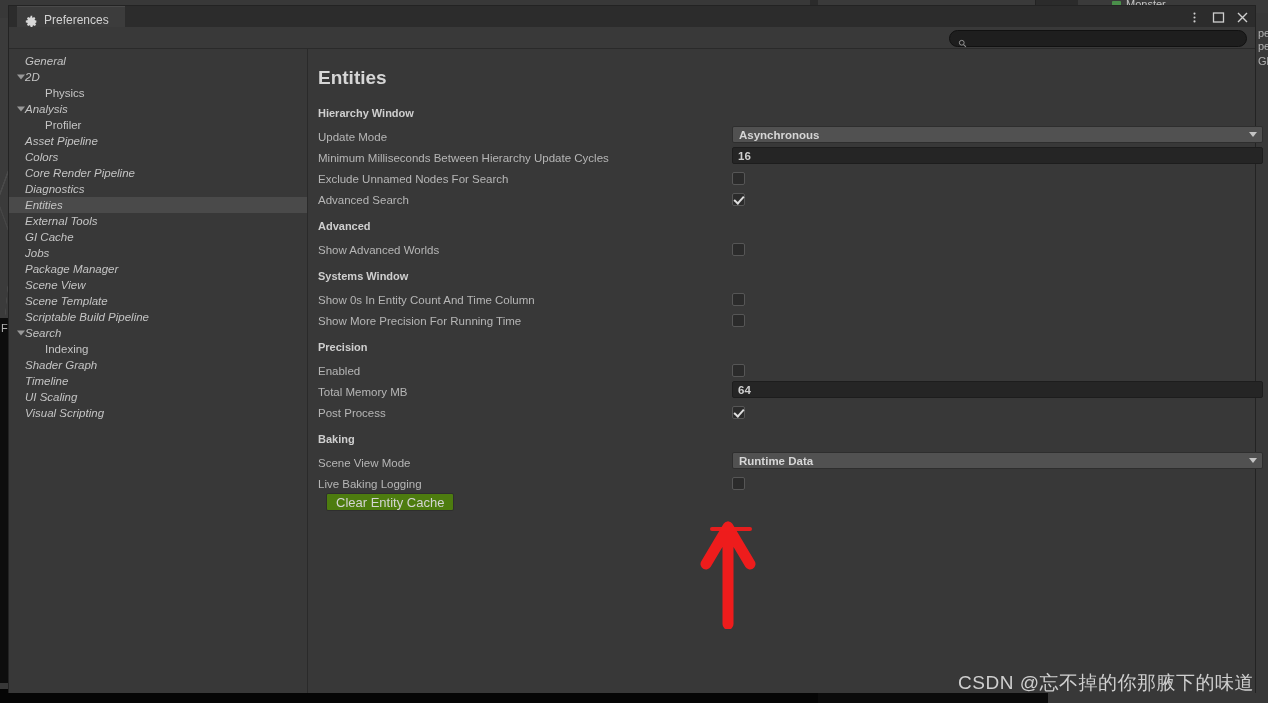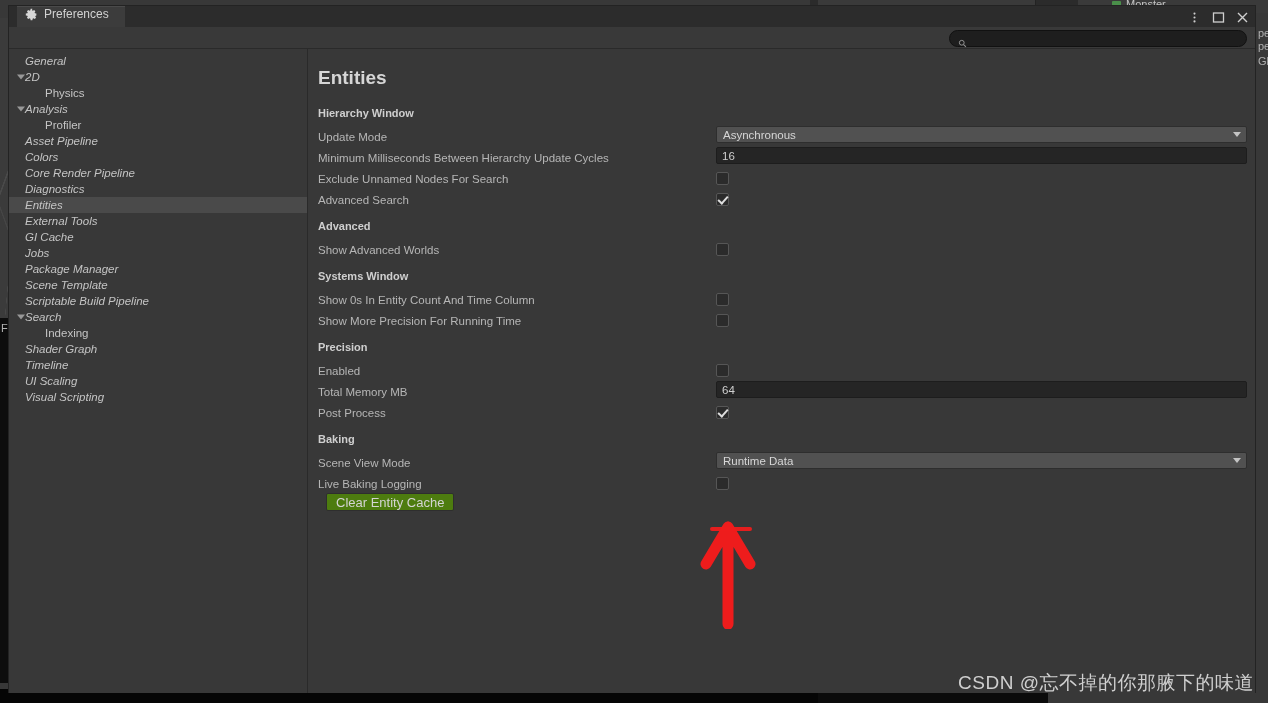--- a/index.html
+++ b/index.html
@@ -73,21 +73,21 @@
     border: 1px solid #232323;
   }
 
   
   .titlebar {
     position: relative; height: 21px; background: #2c2c2c;
   }
   .tab {
     position: absolute; left: 8px; top: 0;
     height: 21px; padding: 0 16px 0 8px;
-    display: flex; align-items: flex-start; gap: 6px;
+    display: flex; align-items: flex-end; gap: 6px;
     background: #3c3c3c;
     border-top: 1px solid #4a4a4a;
   }
   .tab-label { font-size: 12px; color: #d2d2d2; white-space: nowrap; }
   .gear-icon { width: 13px; height: 13px; display: block; }
   .win-controls {
     position: absolute; right: 6px; top: 0; height: 21px;
     display: flex; align-items: center; gap: 11px;
   }
   .wc { width: 13px; height: 13px; cursor: default; }
@@ -153,21 +153,21 @@
     margin-top: 14px; margin-bottom: 3px;
   }
   .group-header.first { margin-top: 0; }
   .row {
     position: relative; height: 21px;
     display: flex; align-items: flex-end;
   }
   .row-label {
     font-size: 11.5px; color: #b6b6b6; white-space: nowrap;
   }
-  .ctrl { position: absolute; left: 398px; display: flex; align-items: center; }
+  .ctrl { position: absolute; left: 414px; display: flex; align-items: center; font-weight: bold; }
 
   .popup {
     width: 531px; height: 17px;
     background: #515151;
     border: 1px solid #2e2e2e; border-radius: 2px;
     display: flex; align-items: center; justify-content: space-between;
     padding: 0 5px 0 6px;
     font-size: 11.5px; color: #d6d6d6;
   }
   .popup-arrow {
@@ -324,20 +324,23 @@
           <div class="nav-item lvl1">
             <span>GI Cache</span>
           </div>
           <div class="nav-item lvl1">
             <span>Jobs</span>
           </div>
           <div class="nav-item lvl1">
             <span>Package Manager</span>
           </div>
           <div class="nav-item lvl1">
+            <span>Scene View</span>
+          </div>
+          <div class="nav-item lvl1">
             <span>Scene Template</span>
           </div>
           <div class="nav-item lvl1">
             <span>Scriptable Build Pipeline</span>
           </div>
           <div class="nav-item lvl1">
             <span class="tri"></span>
             <span>Search</span>
           </div>
           <div class="nav-item lvl2">

